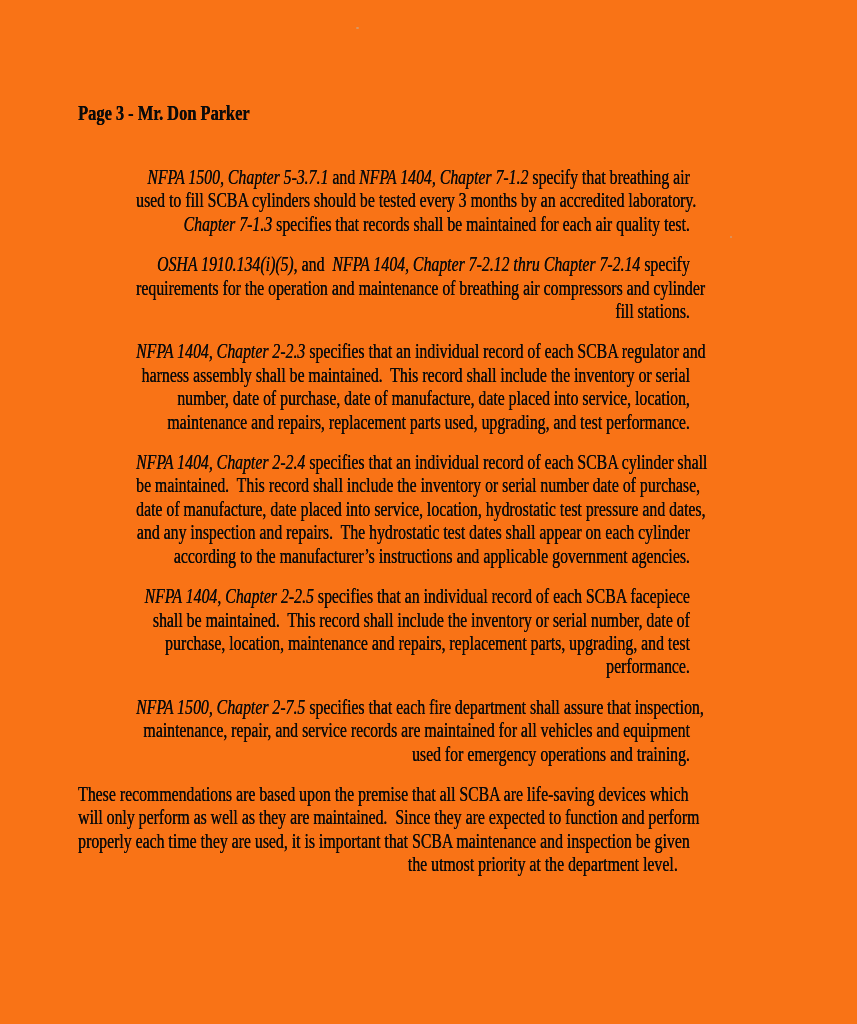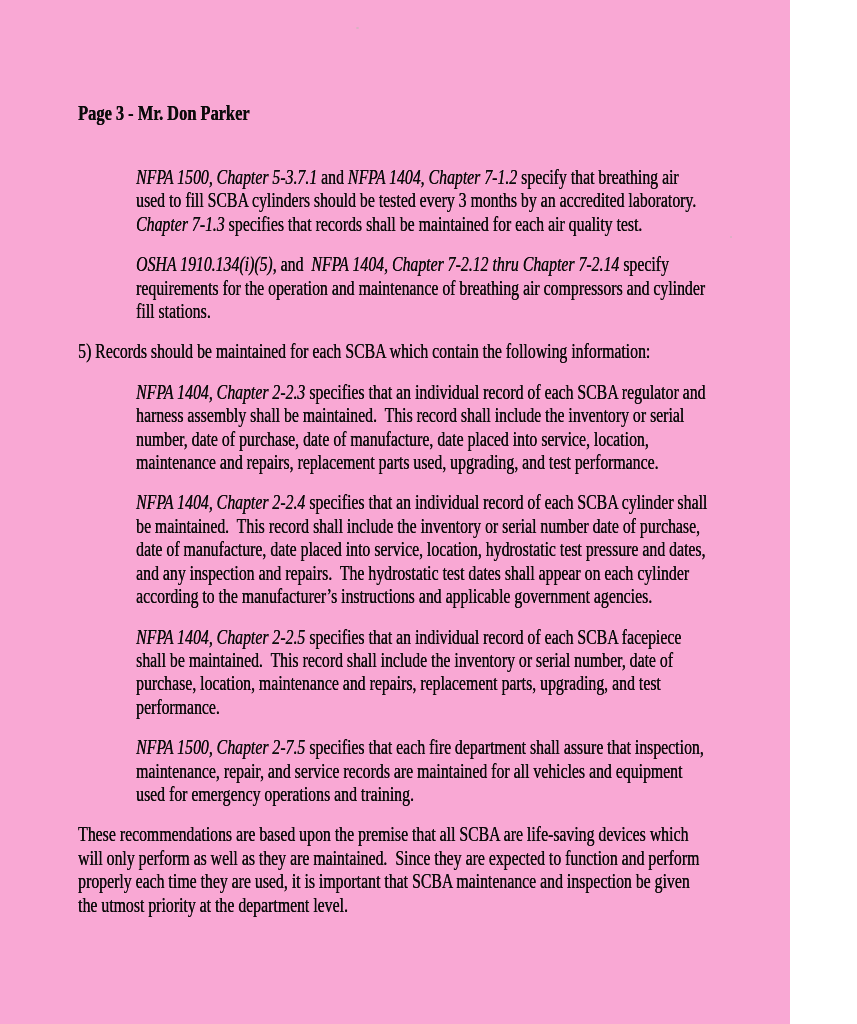--- a/index.html
+++ b/index.html
@@ -2,23 +2,23 @@
 <html><head>
 <meta charset="utf-8">
 <style>
   html, body {
     margin: 0;
     padding: 0;
     background: #ffffff;
   }
   .page {
     position: relative;
-    width: 790px;
+    width: 857px;
     height: 1024px;
-    background: #f9a8d4;
+    background: #f97316;
     overflow: hidden;
     font-family: "Liberation Serif", "DejaVu Serif", serif;
     color: #0b0b0b;
   }
   .content {
     position: absolute;
     top: 101px;
     left: 78px;
     right: 20px;
   }
@@ -27,20 +27,21 @@
     line-height: 24px;
     font-weight: bold;
     white-space: pre;
     transform: scaleX(0.82);
     transform-origin: 0 50%;
     text-shadow: 0.3px 0 0 currentColor;
     margin-bottom: 41px;
   }
   .para {
     margin: 0 0 17px 0;
+    text-align: right;
   }
   .para.indent {
     margin-left: 58px;
   }
   .line {
     font-size: 20px;
     line-height: 23.4px;
     white-space: pre;
     transform: scaleX(0.79);
     transform-origin: 0 50%;
@@ -69,23 +70,20 @@
         <div class="para indent">
           <div class="line"><span class="it">NFPA 1500, Chapter 5-3.7.1</span><span> and </span><span class="it">NFPA 1404, Chapter 7-1.2</span><span> specify that breathing air</span></div>
           <div class="line"><span>used to fill SCBA cylinders should be tested every 3 months by an accredited laboratory.</span></div>
           <div class="line"><span class="it">Chapter 7-1.3</span><span> specifies that records shall be maintained for each air quality test.</span></div>
         </div>
         <div class="para indent">
           <div class="line"><span class="it">OSHA 1910.134(i)(5)</span><span>, and  </span><span class="it">NFPA 1404, Chapter 7-2.12 thru Chapter 7-2.14</span><span> specify</span></div>
           <div class="line"><span>requirements for the operation and maintenance of breathing air compressors and cylinder</span></div>
           <div class="line"><span>fill stations.</span></div>
         </div>
-        <div class="para">
-          <div class="line"><span>5) Records should be maintained for each SCBA which contain the following information:</span></div>
-        </div>
         <div class="para indent">
           <div class="line"><span class="it">NFPA 1404, Chapter 2-2.3</span><span> specifies that an individual record of each SCBA regulator and</span></div>
           <div class="line"><span>harness assembly shall be maintained.  This record shall include the inventory or serial</span></div>
           <div class="line"><span>number, date of purchase, date of manufacture, date placed into service, location,</span></div>
           <div class="line"><span>maintenance and repairs, replacement parts used, upgrading, and test performance.</span></div>
         </div>
         <div class="para indent">
           <div class="line"><span class="it">NFPA 1404, Chapter 2-2.4</span><span> specifies that an individual record of each SCBA cylinder shall</span></div>
           <div class="line"><span>be maintained.  This record shall include the inventory or serial number date of purchase,</span></div>
           <div class="line"><span>date of manufacture, date placed into service, location, hydrostatic test pressure and dates,</span></div>

